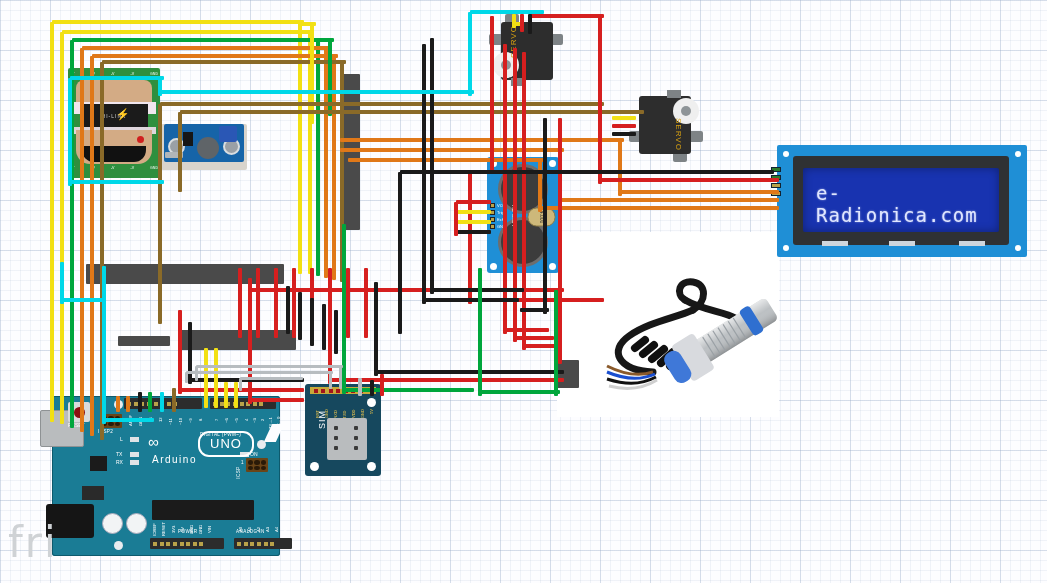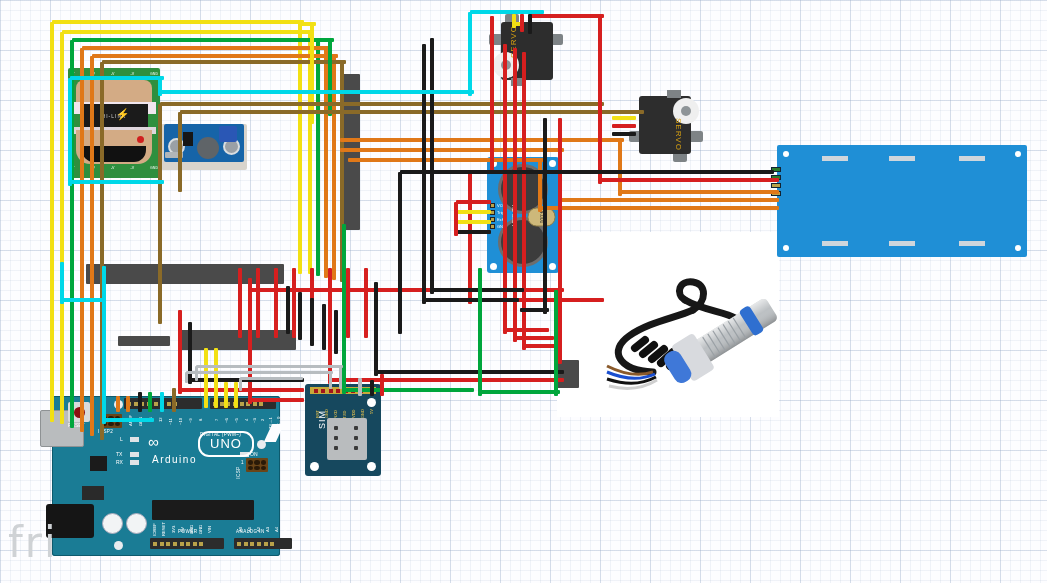--- a/index.html
+++ b/index.html
@@ -365,20 +365,25 @@
           <s></s>
           <b>GND</b>
         </div>
     </div>
   </div>
 
   <div class="part" id="lcd" style="left:777px;top:145px;">
     <div class="tab" style="left:45px;top:11px;"></div>
     <div class="tab" style="left:112px;top:11px;"></div>
     <div class="tab" style="left:182px;top:11px;"></div>
+    <div class="inner">
+      <div class="glass">
+        <div class="txt">e-Radionica.com</div>
+      </div>
+    </div>
     <div class="tab" style="left:45px;bottom:11px;"></div>
     <div class="tab" style="left:112px;bottom:11px;"></div>
     <div class="tab" style="left:182px;bottom:11px;"></div>
     <div class="scr" style="left:6px;top:6px;"></div>
     <div class="scr" style="right:6px;top:6px;"></div>
     <div class="scr" style="left:6px;bottom:6px;"></div>
     <div class="scr" style="right:6px;bottom:6px;"></div>
     <div style="position:absolute;left:-6px;top:22px;">
       <div style="width:10px;height:5px;background:#2b7a2b;border:1px solid #123;box-sizing:border-box;margin-bottom:3px;"></div>
       <div style="width:10px;height:5px;background:#2b7a2b;border:1px solid #123;box-sizing:border-box;margin-bottom:3px;"></div>

